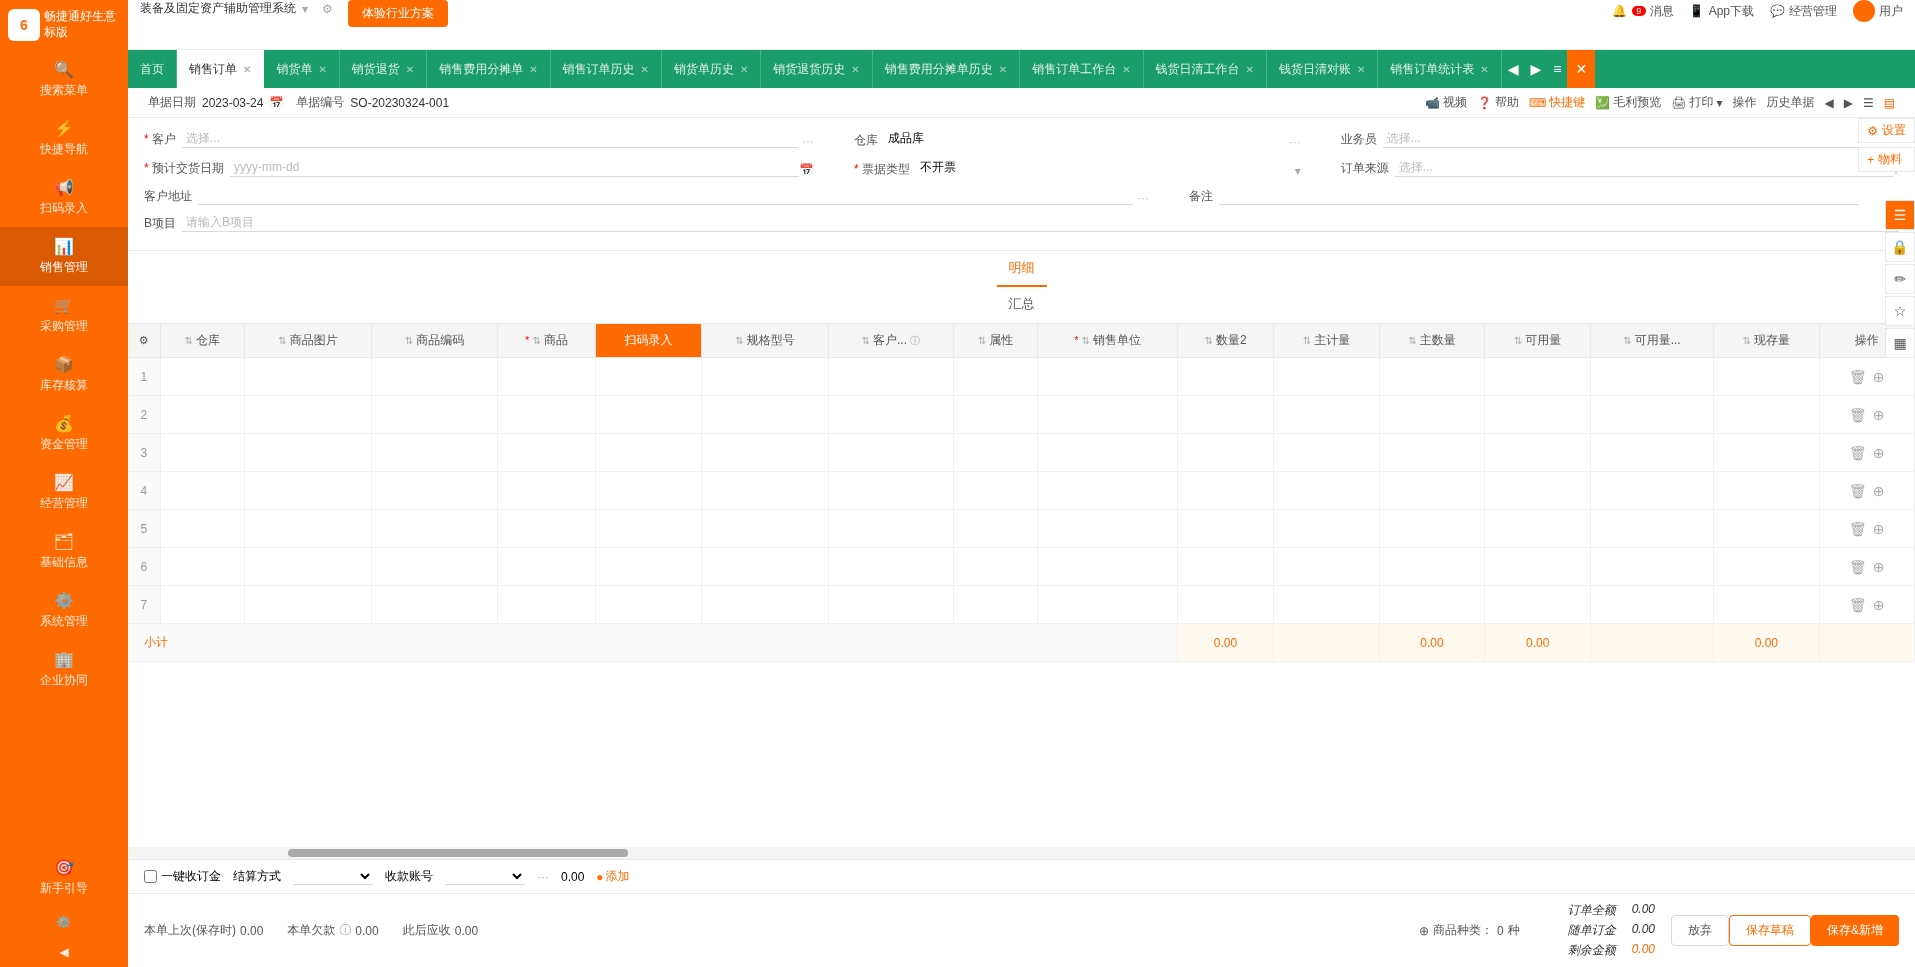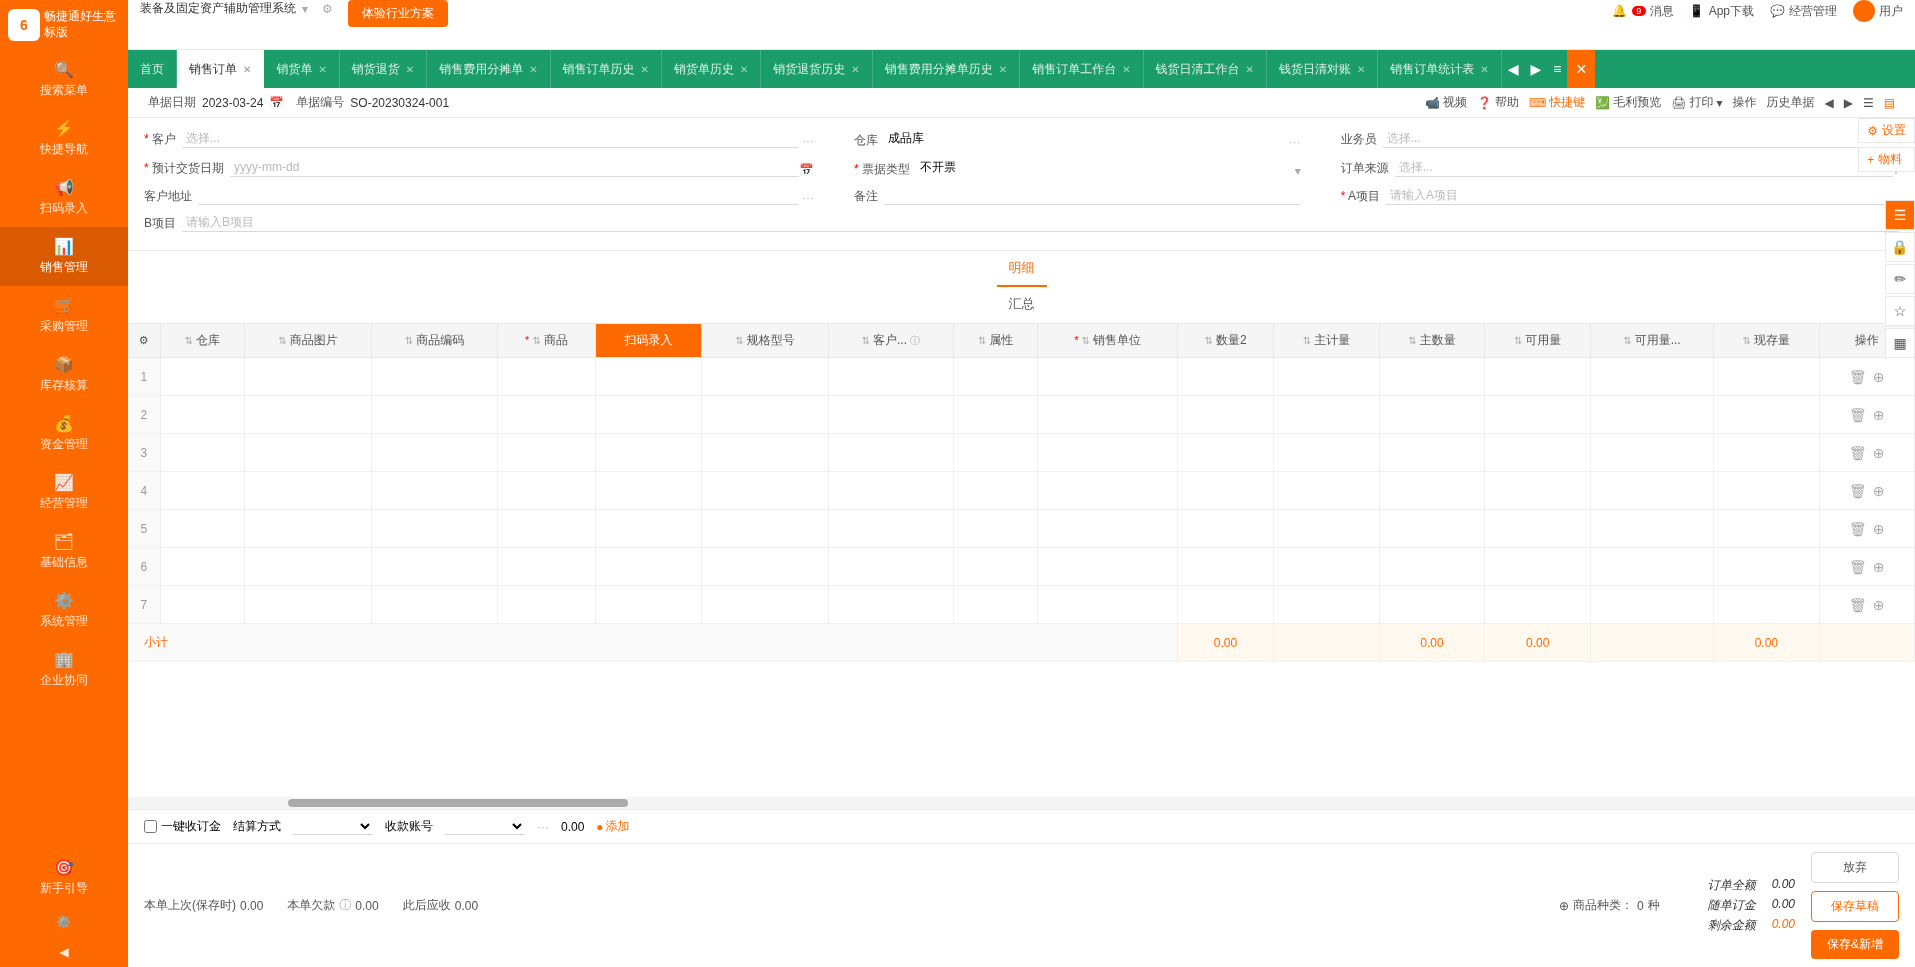--- a/index.html
+++ b/index.html
@@ -383,22 +383,20 @@
     .summary-row {
       display: flex;
       justify-content: flex-start;
       gap: 16px;
       font-style: italic;
     }
     .summary-value { color: #333; }
     .summary-value.orange { color: #ff6a00; }
     .action-buttons {
       display: flex;
-      gap: 8px;
-      flex-direction: column;
     }
     .btn-discard {
       border: 1px solid #d9d9d9;
       background: white;
       color: #555;
       padding: 6px 16px;
       border-radius: 4px;
       cursor: pointer;
     }
     .btn-save-draft {
@@ -707,24 +705,20 @@
           <span class="form-label">客户地址</span>
           <input class="form-input" type="text" style="">
           <span class="form-dots">···</span>
         </div>
         <div class="form-divider"></div>
         <div class="form-field" style="flex: 0.8;">
           <span class="form-label">备注</span>
           <input class="form-input" type="text" style="">
         </div>
         <div class="form-divider"></div>
-        <div class="form-field" style="flex: 1;">
-          <span class="form-label required">A项目</span>
-          <input class="form-input" type="text" placeholder="请输入A项目" style="">
-        </div>
       </div>
 
       <div class="form-row">
         <div class="form-field" style="flex: 1.2;">
           <span class="form-label">B项目</span>
           <input class="form-input" type="text" placeholder="请输入B项目" style="">
         </div>
       </div>
     </div>
 

